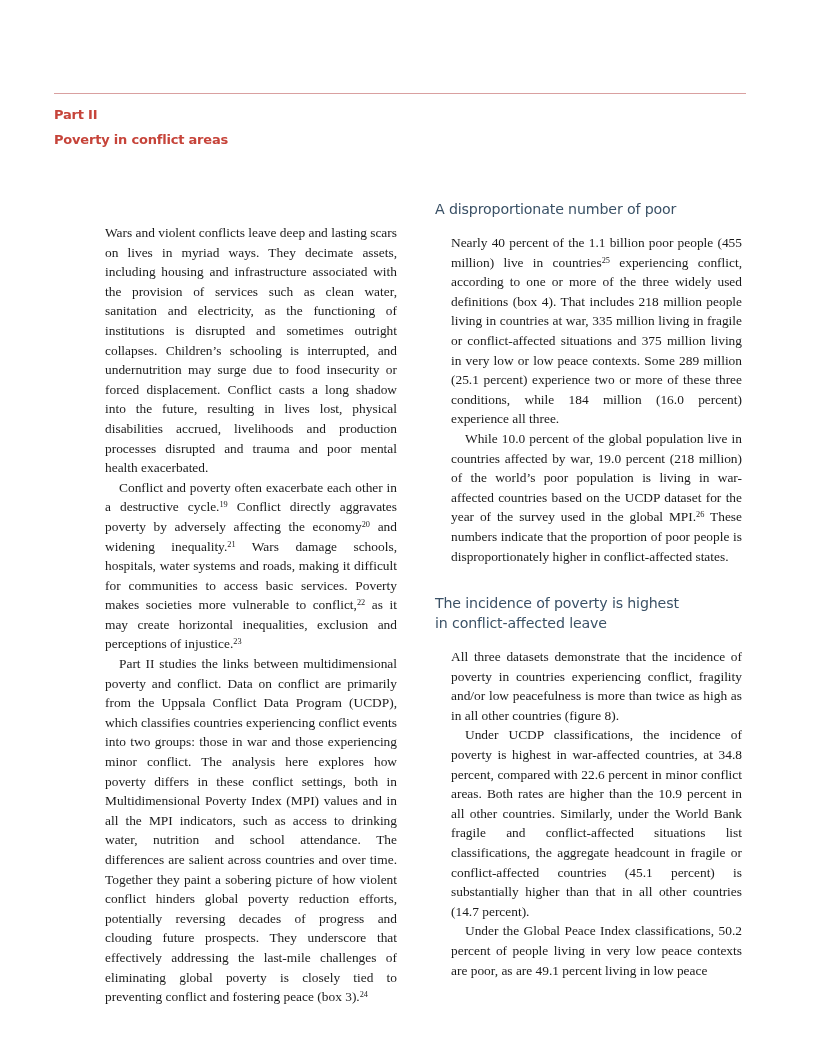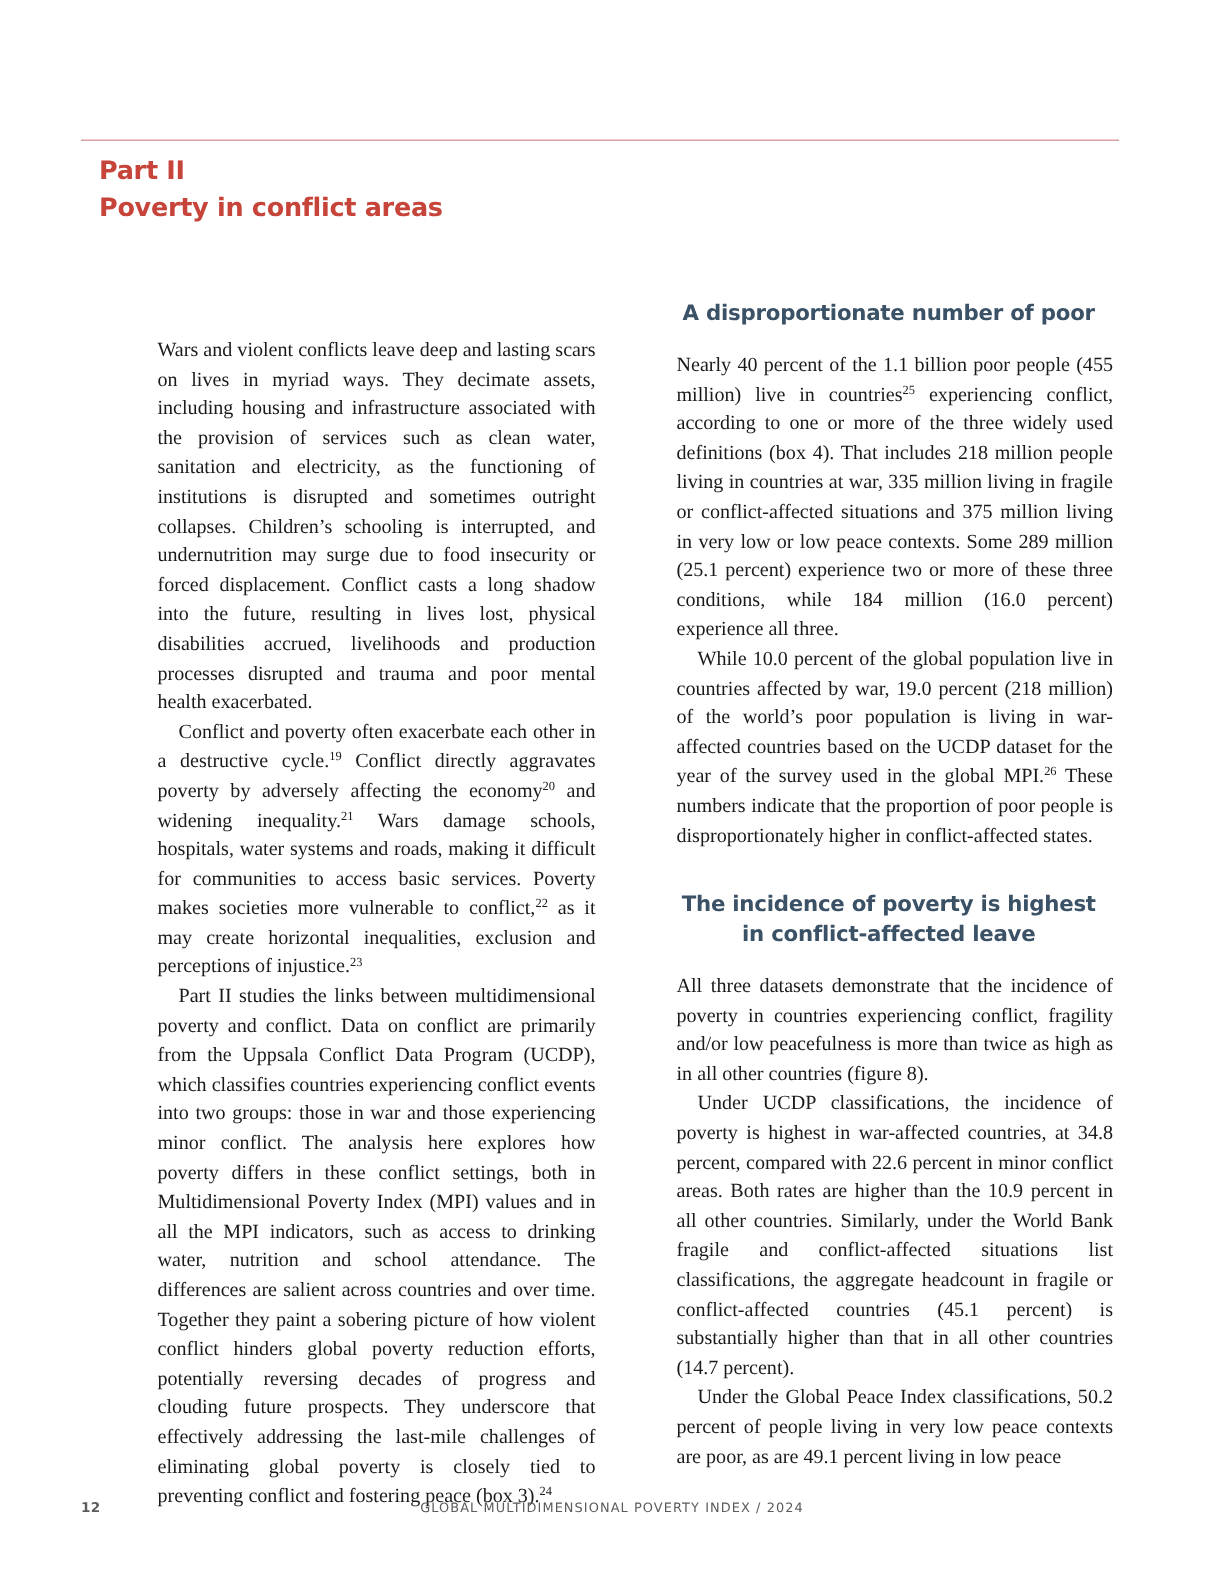--- a/index.html
+++ b/index.html
@@ -27,25 +27,24 @@
   }
 
   
   .part-heading {
     position: absolute;
     left: 54px;
     top: 102px;
     width: 500px;
     font-family: "DejaVu Sans", "Liberation Sans", sans-serif;
     font-weight: bold;
-    font-size: 17px;
+    font-size: 13px;
     line-height: 25px;
     letter-spacing: -0.2px;
     color: #c6443a;
-    margin-left: 12px;
   }
   .part-heading .line1 { display: block; }
   .part-heading .line2 { display: block; }
 
   
   .col {
     position: absolute;
     top: 199px;
     font-size: 13.4px;
     line-height: 19.6px;
@@ -69,26 +68,26 @@
     text-align: justify;
     text-justify: inter-word;
   }
   .col p.indent {
     text-indent: 14px;
   }
 
   
   .sec-heading {
     font-family: "DejaVu Sans", "Liberation Sans", sans-serif;
-    font-weight: bold;
+    font-weight: normal;
     font-size: 14.2px;
     line-height: 20px;
     letter-spacing: -0.15px;
     color: #3a5166;
-    text-align: center;
+    text-align: left;
     margin: 0;
   }
   .sec-heading .l { display: block; }
 
   .right-body {
     margin-left: 16px;
     width: 291px;
   }
 
   .gap-after-head { height: 14px; }
@@ -178,18 +177,14 @@
     <div class="gap-after-head"></div>
 
     <div class="right-body">
       <p>All three datasets demonstrate that the incidence of poverty in countries experiencing conflict, fragility and/or low peacefulness is more than twice as high as in all other countries (figure 8).</p>
       <p class="indent">Under UCDP classifications, the incidence of poverty is highest in war-affected countries, at 34.8 percent, compared with 22.6 percent in minor conflict areas. Both rates are higher than the 10.9 percent in all other countries. Similarly, under the World Bank fragile and conflict-affected situations list classifications, the aggregate headcount in fragile or conflict-affected countries (45.1 percent) is substantially higher than that in all other countries (14.7 percent).</p>
       <p class="indent">Under the Global Peace Index classifications, 50.2 percent of people living in very low peace contexts are poor, as are 49.1 percent living in low peace</p>
     </div>
 
   </div>
 
-  <div class="footer">
-    <div class="folio">12</div>
-    <div class="footer-title">GLOBAL MULTIDIMENSIONAL POVERTY INDEX / 2024</div>
-  </div>
 
 </div>
 
 </body></html>

